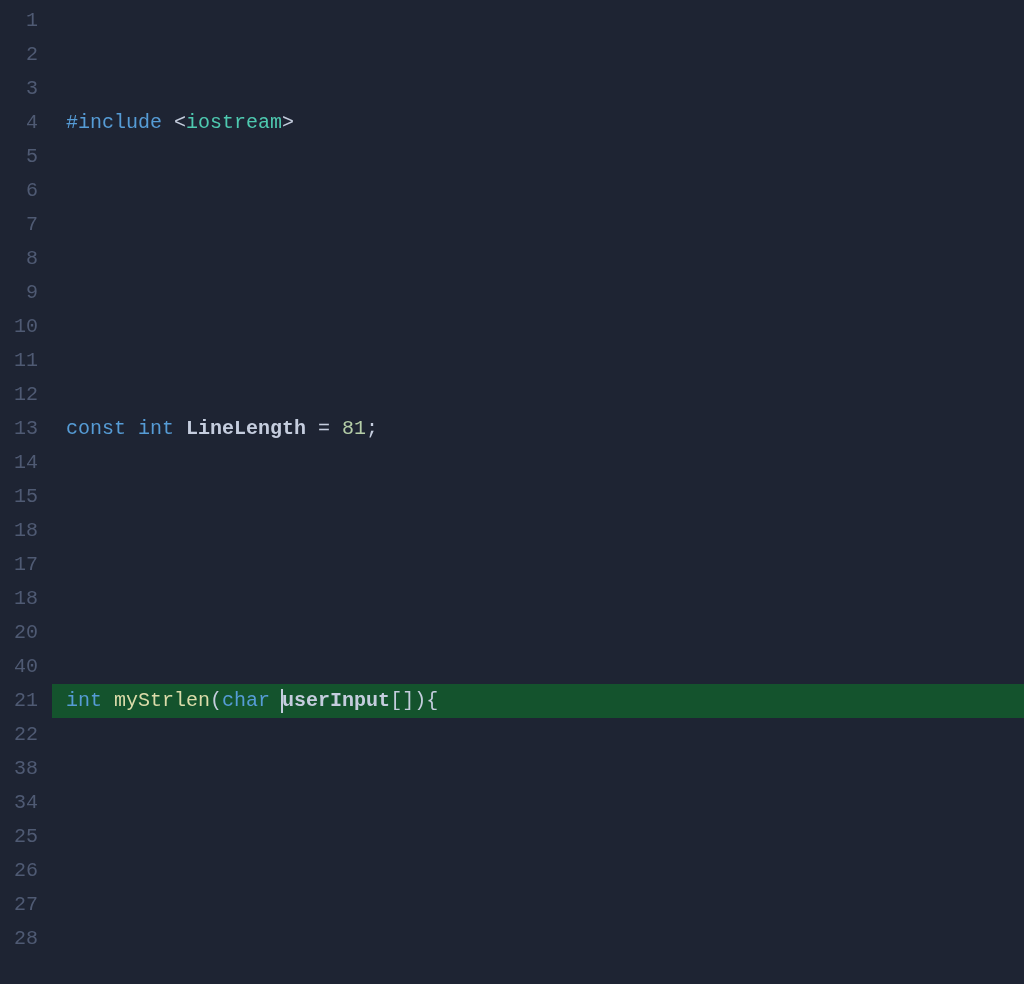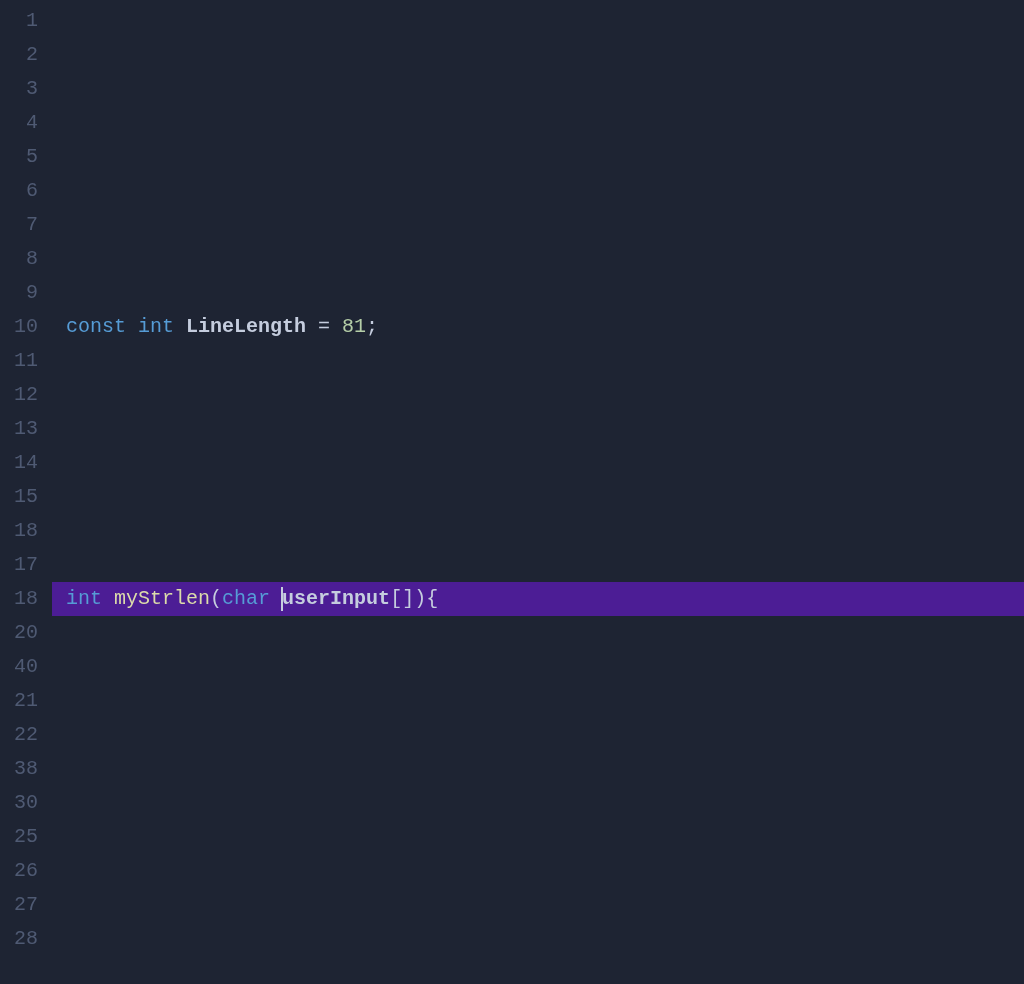--- a/index.html
+++ b/index.html
@@ -35,21 +35,21 @@
     white-space: pre;
     color: #c5cdde;
   }
   .code-line {
     height: 34px;
     line-height: 34px;
     padding-left: 14px;
     position: relative;
   }
   .code-line.active {
-    background: #4c1d95;
+    background: #14532d;
   }
   .cursor {
     display: inline-block;
     width: 2px;
     height: 24px;
     background: #c5cdde;
     vertical-align: middle;
     margin-left: -1px;
     margin-right: -1px;
   }
@@ -92,29 +92,30 @@
     <div class="ln">14</div>
     <div class="ln">15</div>
     <div class="ln">18</div>
     <div class="ln">17</div>
     <div class="ln">18</div>
     <div class="ln">20</div>
     <div class="ln">40</div>
     <div class="ln">21</div>
     <div class="ln">22</div>
     <div class="ln">38</div>
-    <div class="ln">30</div>
+    <div class="ln">34</div>
     <div class="ln">25</div>
     <div class="ln">26</div>
     <div class="ln">27</div>
     <div class="ln">28</div>
   </div>
 
   <div class="code">
     
+    <div class="code-line"><span class="kw">#include</span><span class="pun"> &lt;</span><span class="lib">iostream</span><span class="pun">&gt;</span></div>
     
     
     <div class="code-line"></div>
     
     <div class="code-line"><span class="kw">const</span><span> </span><span class="type">int</span><span class="id"> LineLength </span><span class="op">= </span><span class="num">81</span><span class="pun">;</span></div>
     
     <div class="code-line"></div>
     
     <div class="code-line active"><span class="type">int</span><span class="fn"> myStrlen</span><span class="pun">(</span><span class="type">char</span><span> </span><span class="cursor"></span><span class="id">userInput</span><span class="pun">[</span><span class="pun">]</span><span class="pun">)</span><span class="pun">{</span></div>
     

